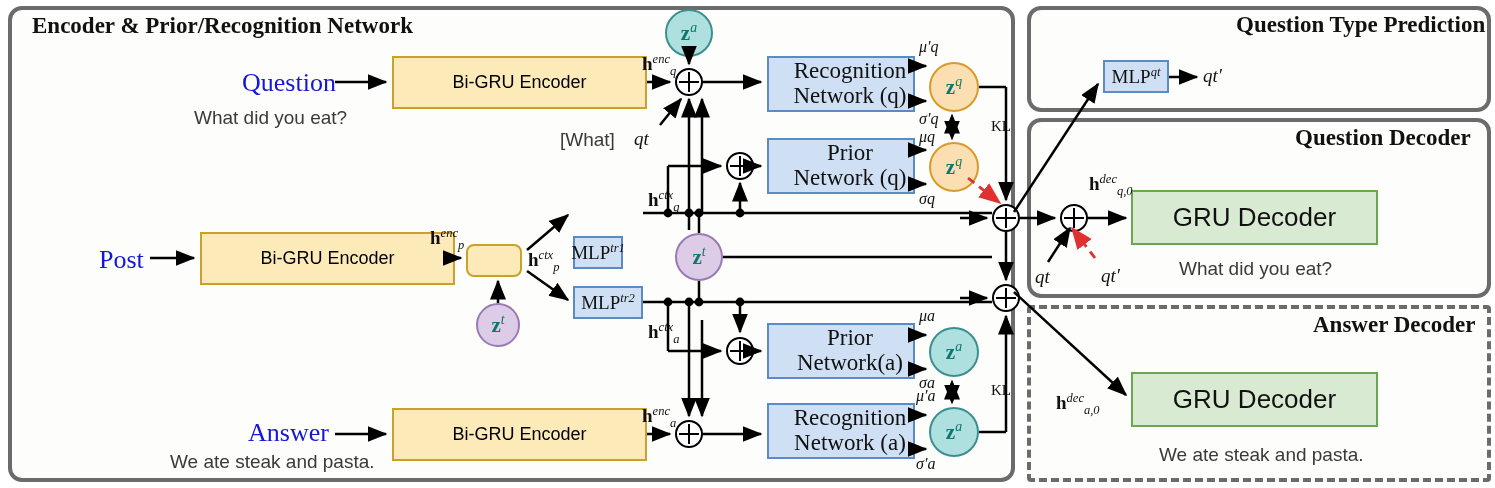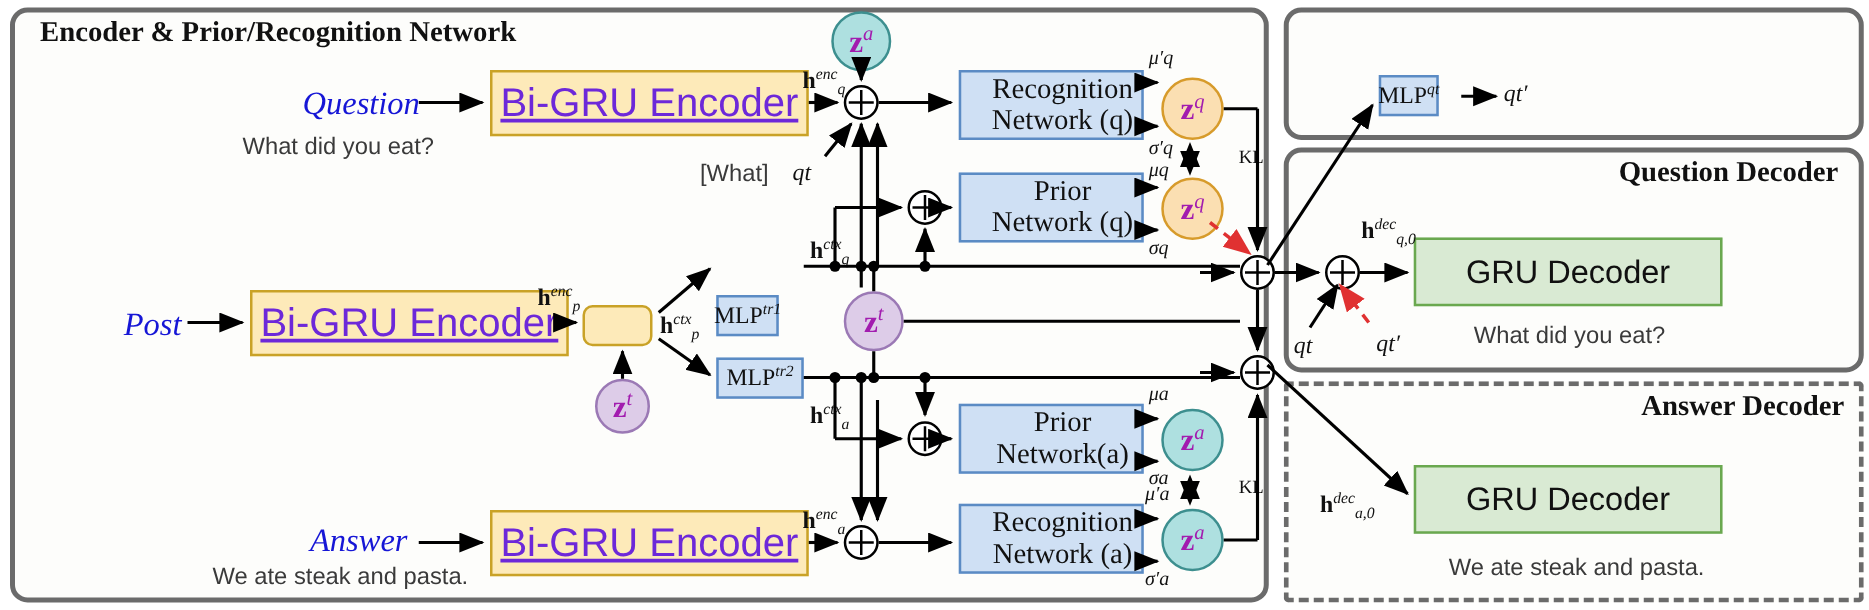--- a/index.html
+++ b/index.html
@@ -6,42 +6,42 @@
   body{font-family:"Liberation Sans",sans-serif;}
   #root{position:relative;width:1495px;height:488px;background:#ffffff;overflow:hidden;}
 
   
   .panel{position:absolute;border:4px solid #6b6b6b;border-radius:14px;background:#fdfdfb;box-sizing:border-box;}
   .panel.dashed{border-style:dashed;border-radius:4px;}
   .panel-title{position:absolute;font-family:"Liberation Serif",serif;font-weight:bold;font-size:23px;color:#111;white-space:nowrap;}
 
   
   .box{position:absolute;box-sizing:border-box;display:flex;align-items:center;justify-content:center;text-align:center;}
-  .box-enc{background:#fdeab9;border:2px solid #c9a227;font-family:"Liberation Sans",sans-serif;font-size:32px;color:#6d28d9;text-decoration:underline;}
+  .box-enc{background:#fdeab9;border:2px solid #c9a227;font-family:"Liberation Sans",sans-serif;font-size:18px;color:#000000;}
   .box-net{background:#cfe0f4;border:2px solid #5b8bc4;font-family:"Liberation Serif",serif;font-size:23px;color:#111;line-height:1.08;padding-left:18px;}
   .box-mlp{background:#cfe0f4;border:2px solid #5b8bc4;font-family:"Liberation Serif",serif;font-size:19px;color:#111;}
   .box-dec{background:#d9ead3;border:2px solid #6aa84f;font-family:"Liberation Sans",sans-serif;font-size:26px;color:#111;}
   .box-merge{background:#fdeab9;border:2px solid #c9a227;border-radius:8px;}
 
   
   .zc{position:absolute;border-radius:50%;display:flex;align-items:center;justify-content:center;
-      font-family:"Liberation Serif",serif;font-size:25px;color:#a21caf;box-sizing:border-box;}
+      font-family:"Liberation Serif",serif;font-size:21px;color:#0f766e;box-sizing:border-box;}
   .z-a{background:#aee0e0;border:2px solid #3d8f8f;}
   .z-q{background:#fbdfb2;border:2px solid #d79b2b;}
   .z-t{background:#ddcce8;border:2px solid #9b79b5;}
 
   
   .plus{position:absolute;width:28px;height:28px;border:2.5px solid #000;border-radius:50%;box-sizing:border-box;background:#fff;}
   .plus:before,.plus:after{content:"";position:absolute;background:#000;}
   .plus:before{left:50%;top:2px;bottom:2px;width:2.5px;margin-left:-1.25px;}
   .plus:after{top:50%;left:2px;right:2px;height:2.5px;margin-top:-1.25px;}
 
   
   .lbl{position:absolute;white-space:nowrap;color:#2b2b2b;}
-  .lbl-in{font-family:"Liberation Serif",serif;font-size:26px;color:#1616d6;font-style:italic;}
+  .lbl-in{font-family:"Liberation Serif",serif;font-size:26px;color:#1616d6;}
   .lbl-ex{font-family:"Liberation Sans",sans-serif;font-size:19px;color:#3a3a3a;}
   .lbl-math{font-family:"Liberation Serif",serif;font-size:19px;color:#111;}
   .lbl-small{font-family:"Liberation Serif",serif;font-size:16px;color:#111;}
   .lbl-kl{font-family:"Liberation Serif",serif;font-size:15px;color:#111;}
   .mi{font-style:italic;}
   .bold{font-weight:bold;}
   sup.s,sub.s{font-size:0.66em;font-style:italic;font-weight:normal;}
 
   svg.ov{position:absolute;left:0;top:0;width:1495px;height:488px;pointer-events:none;}
 </style>
@@ -49,20 +49,21 @@
 <body>
 
 <div id="root">
 
   <div class="panel" style="left:8px;top:6px;width:1007px;height:476px;"></div>
   <div class="panel" style="left:1027px;top:6px;width:464px;height:106px;"></div>
   <div class="panel" style="left:1027px;top:118px;width:464px;height:180px;"></div>
   <div class="panel dashed" style="left:1027px;top:305px;width:464px;height:177px;"></div>
 
   <div class="panel-title" style="left:32px;top:13px;">Encoder &amp; Prior/Recognition Network</div>
+  <div class="panel-title" style="left:1236px;top:12px;">Question Type Prediction</div>
   <div class="panel-title" style="left:1295px;top:125px;">Question Decoder</div>
   <div class="panel-title" style="left:1313px;top:312px;">Answer Decoder</div>
 
   <div class="lbl lbl-in" style="left:242px;top:68px;">Question</div>
   <div class="lbl lbl-ex" style="left:194px;top:107px;">What did you eat?</div>
 
   <div class="lbl lbl-in" style="left:99px;top:245px;">Post</div>
 
   <div class="lbl lbl-in" style="left:248px;top:418px;">Answer</div>
   <div class="lbl lbl-ex" style="left:170px;top:451px;">We ate steak and pasta.</div>
@@ -89,21 +90,21 @@
     <span>Recognition</span>
     <span>Network (a)</span>
   </div>
 
   <div class="box box-mlp" style="left:573px;top:197px;width:50px;height:33px;margin-top:39px;">
     <span><span>MLP</span><sup class="s">tr1</sup></span>
   </div>
   <div class="box box-mlp" style="left:573px;top:286px;width:70px;height:33px;">
     <span><span>MLP</span><sup class="s">tr2</sup></span>
   </div>
-  <div class="box box-mlp" style="left:1103px;top:60px;width:48px;height:33px;">
+  <div class="box box-mlp" style="left:1103px;top:60px;width:66px;height:33px;">
     <span><span>MLP</span><sup class="s">qt</sup></span>
   </div>
 
   <div class="box box-dec" style="left:1131px;top:190px;width:247px;height:55px;">GRU Decoder</div>
   <div class="lbl lbl-ex" style="left:1179px;top:258px;">What did you eat?</div>
 
   <div class="box box-dec" style="left:1131px;top:372px;width:247px;height:55px;">GRU Decoder</div>
   <div class="lbl lbl-ex" style="left:1159px;top:444px;">We ate steak and pasta.</div>
 
   <div class="zc z-a" style="left:665px;top:9px;width:48px;height:48px;">

